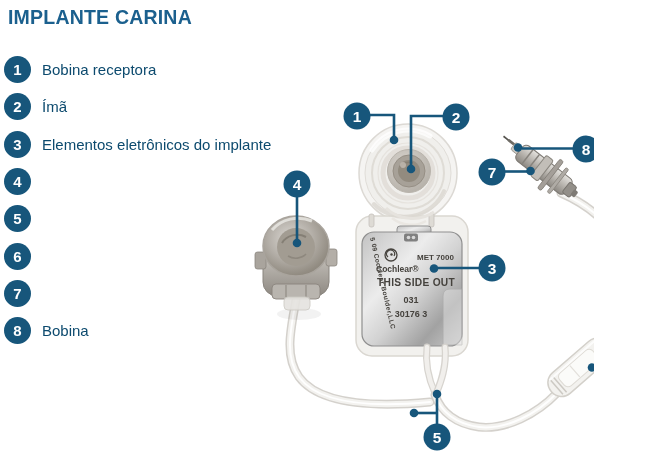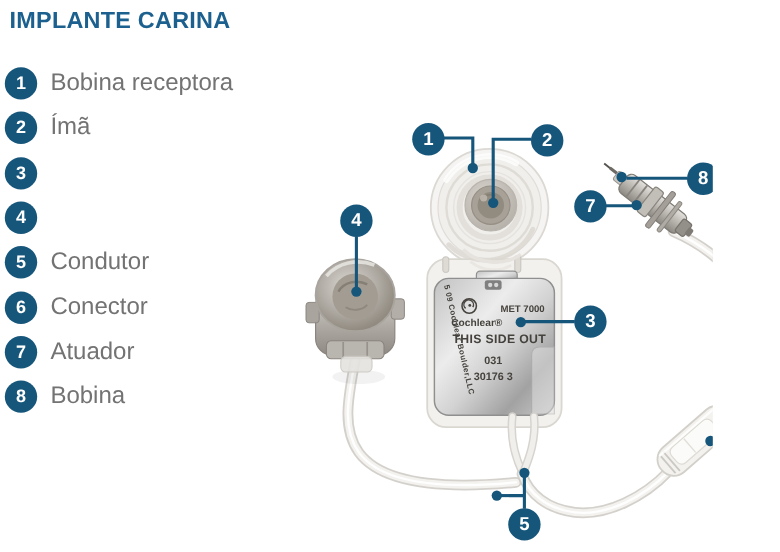--- a/index.html
+++ b/index.html
@@ -15,21 +15,21 @@
     position:absolute;left:4px;top:51px;margin:0;padding:0;list-style:none;
   }
   ul.legend li{
     height:37.3px;display:flex;align-items:center;gap:11px;white-space:nowrap;
   }
   .badge{
     width:27px;height:27px;border-radius:50%;background:#17567b;color:#ffffff;
     display:flex;align-items:center;justify-content:center;
     font-size:15px;font-weight:700;flex:0 0 27px;
   }
-  .lbl{font-size:20px;color:#737373;}
+  .lbl{font-size:15px;color:#0c4a6e;}
   svg.art{position:absolute;left:0;top:0;}
   .plate-txt{fill:#45423d;font-family:"Liberation Sans",sans-serif;font-weight:700;}
   .callout-num{fill:#ffffff;font-family:"Liberation Sans",sans-serif;font-weight:700;font-size:15.5px;}
   .co-line{stroke:#17567b;stroke-width:2.6;fill:none;}
   .co-dot{fill:#17567b;}
   .co-circle{fill:#17567b;}
   .tube-o{stroke:#d2cfc9;stroke-width:9;fill:none;stroke-linecap:round;opacity:.95;}
   .tube-i{stroke:#f3f2ef;stroke-width:6;fill:none;stroke-linecap:round;}
   .tube-h{stroke:#ffffff;stroke-width:2;fill:none;stroke-linecap:round;opacity:.9;}
   .tubes-o{stroke:#d5d2cc;stroke-width:7;fill:none;stroke-linecap:round;opacity:.95;}
@@ -46,35 +46,33 @@
     <li>
       <span class="badge">1</span>
       <span class="lbl">Bobina receptora</span>
     </li>
     <li>
       <span class="badge">2</span>
       <span class="lbl">Ímã</span>
     </li>
     <li>
       <span class="badge">3</span>
+      <span class="lbl">Elementos eletrônicos do implante</span>
     </li>
     <li>
       <span class="badge">4</span>
     </li>
     <li>
       <span class="badge">5</span>
-      <span class="lbl">Condutor</span>
     </li>
     <li>
       <span class="badge">6</span>
-      <span class="lbl">Conector</span>
     </li>
     <li>
       <span class="badge">7</span>
-      <span class="lbl">Atuador</span>
     </li>
     <li>
       <span class="badge">8</span>
       <span class="lbl">Bobina</span>
     </li>
   </ul>
 
   <svg class="art" width="650" height="460" viewBox="0 0 650 460">
     <defs>
       <linearGradient id="metalPlate" x1="0" y1="0" x2="1" y2="1">

